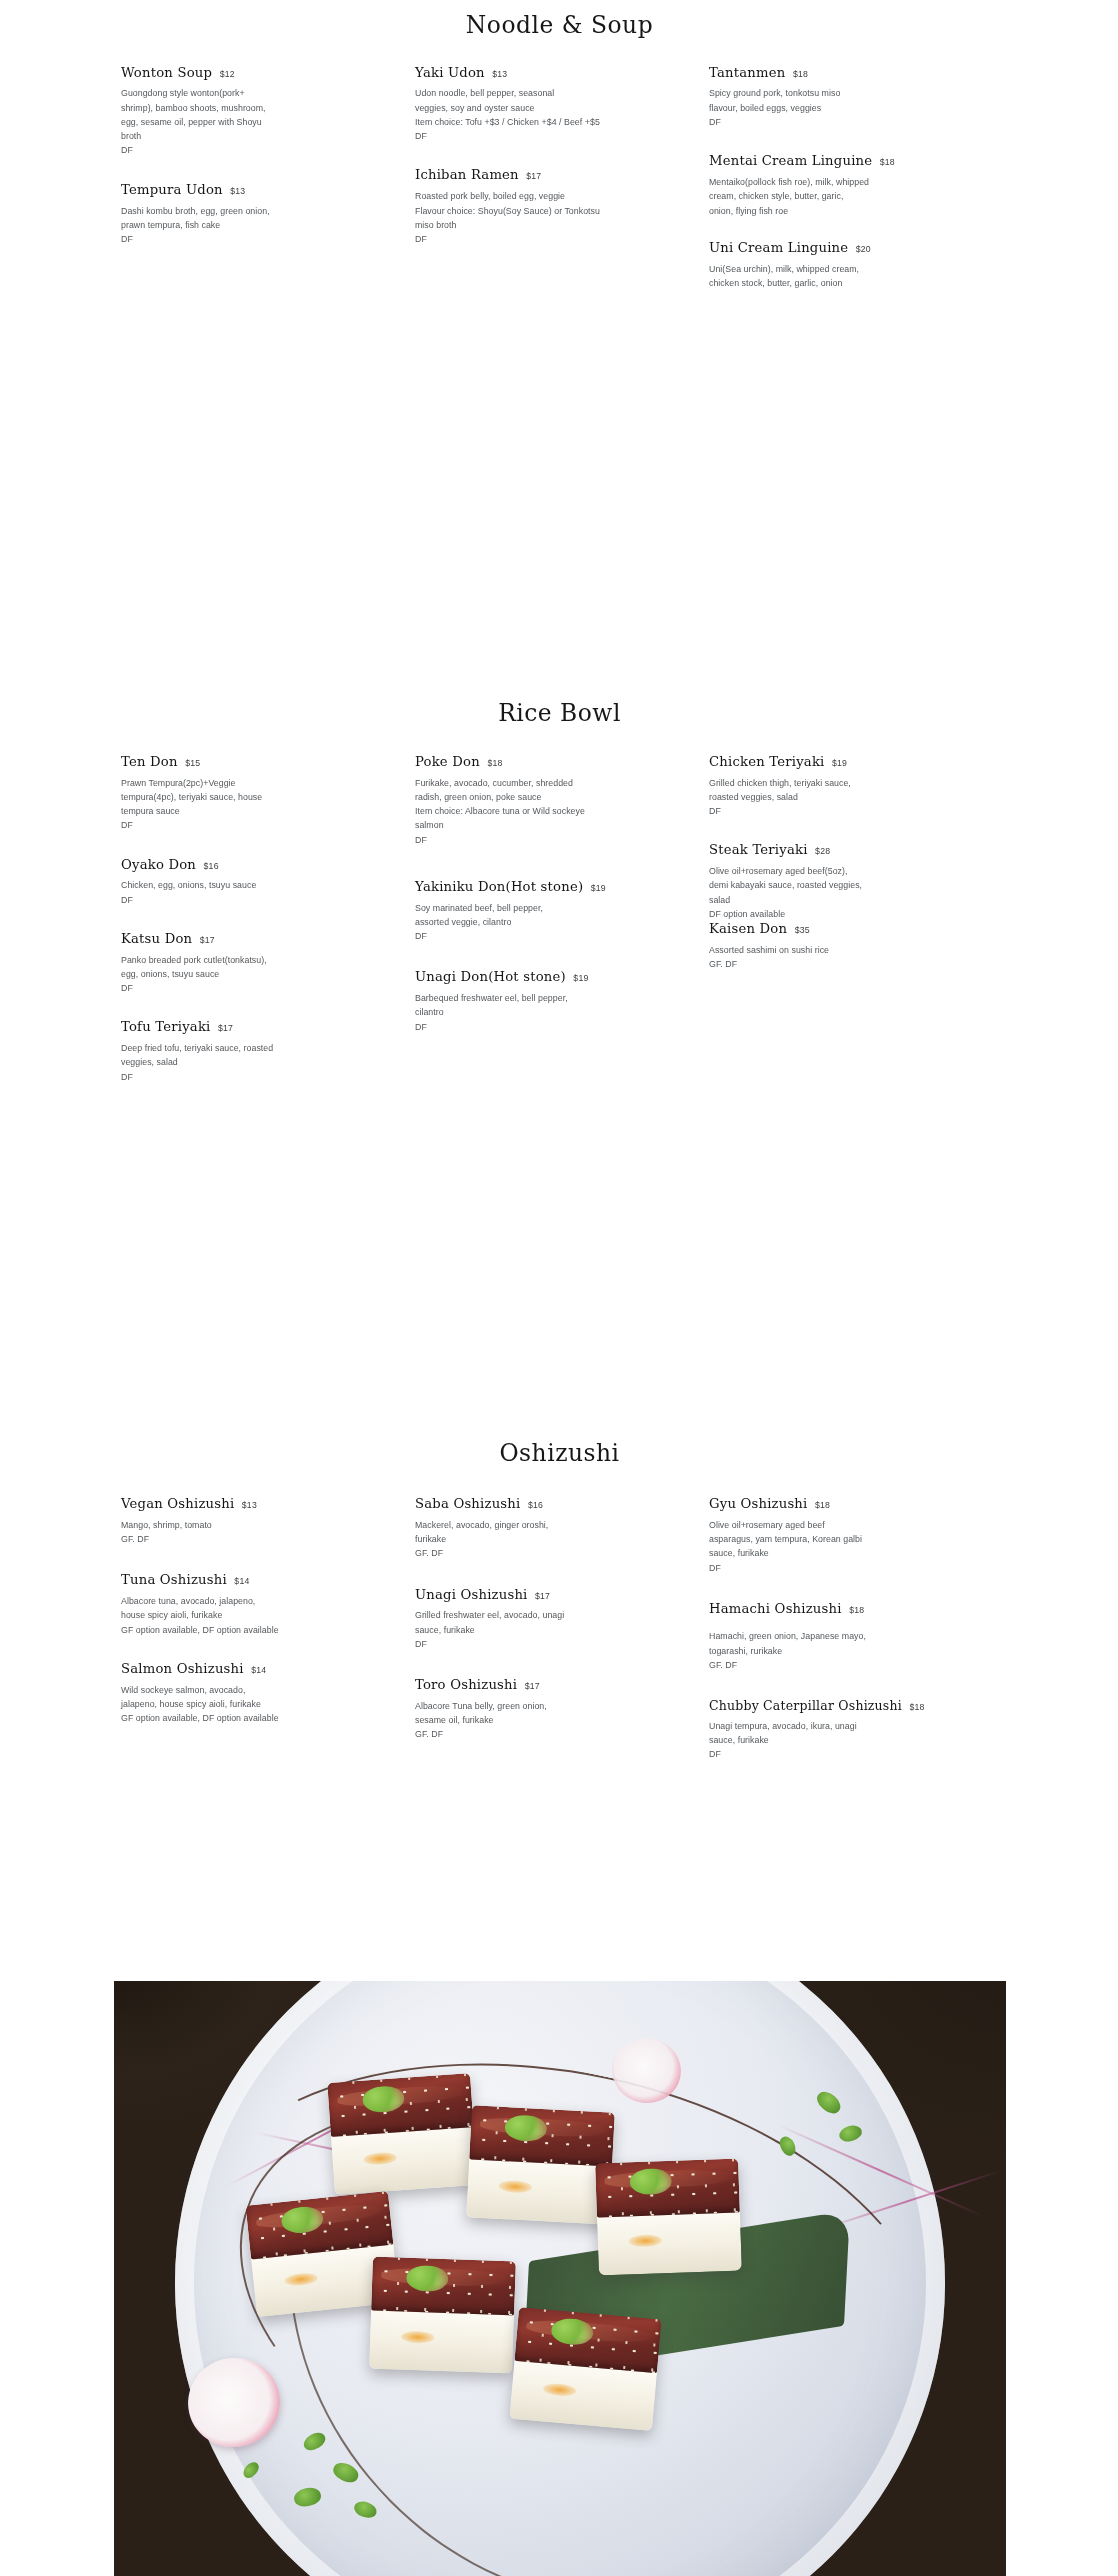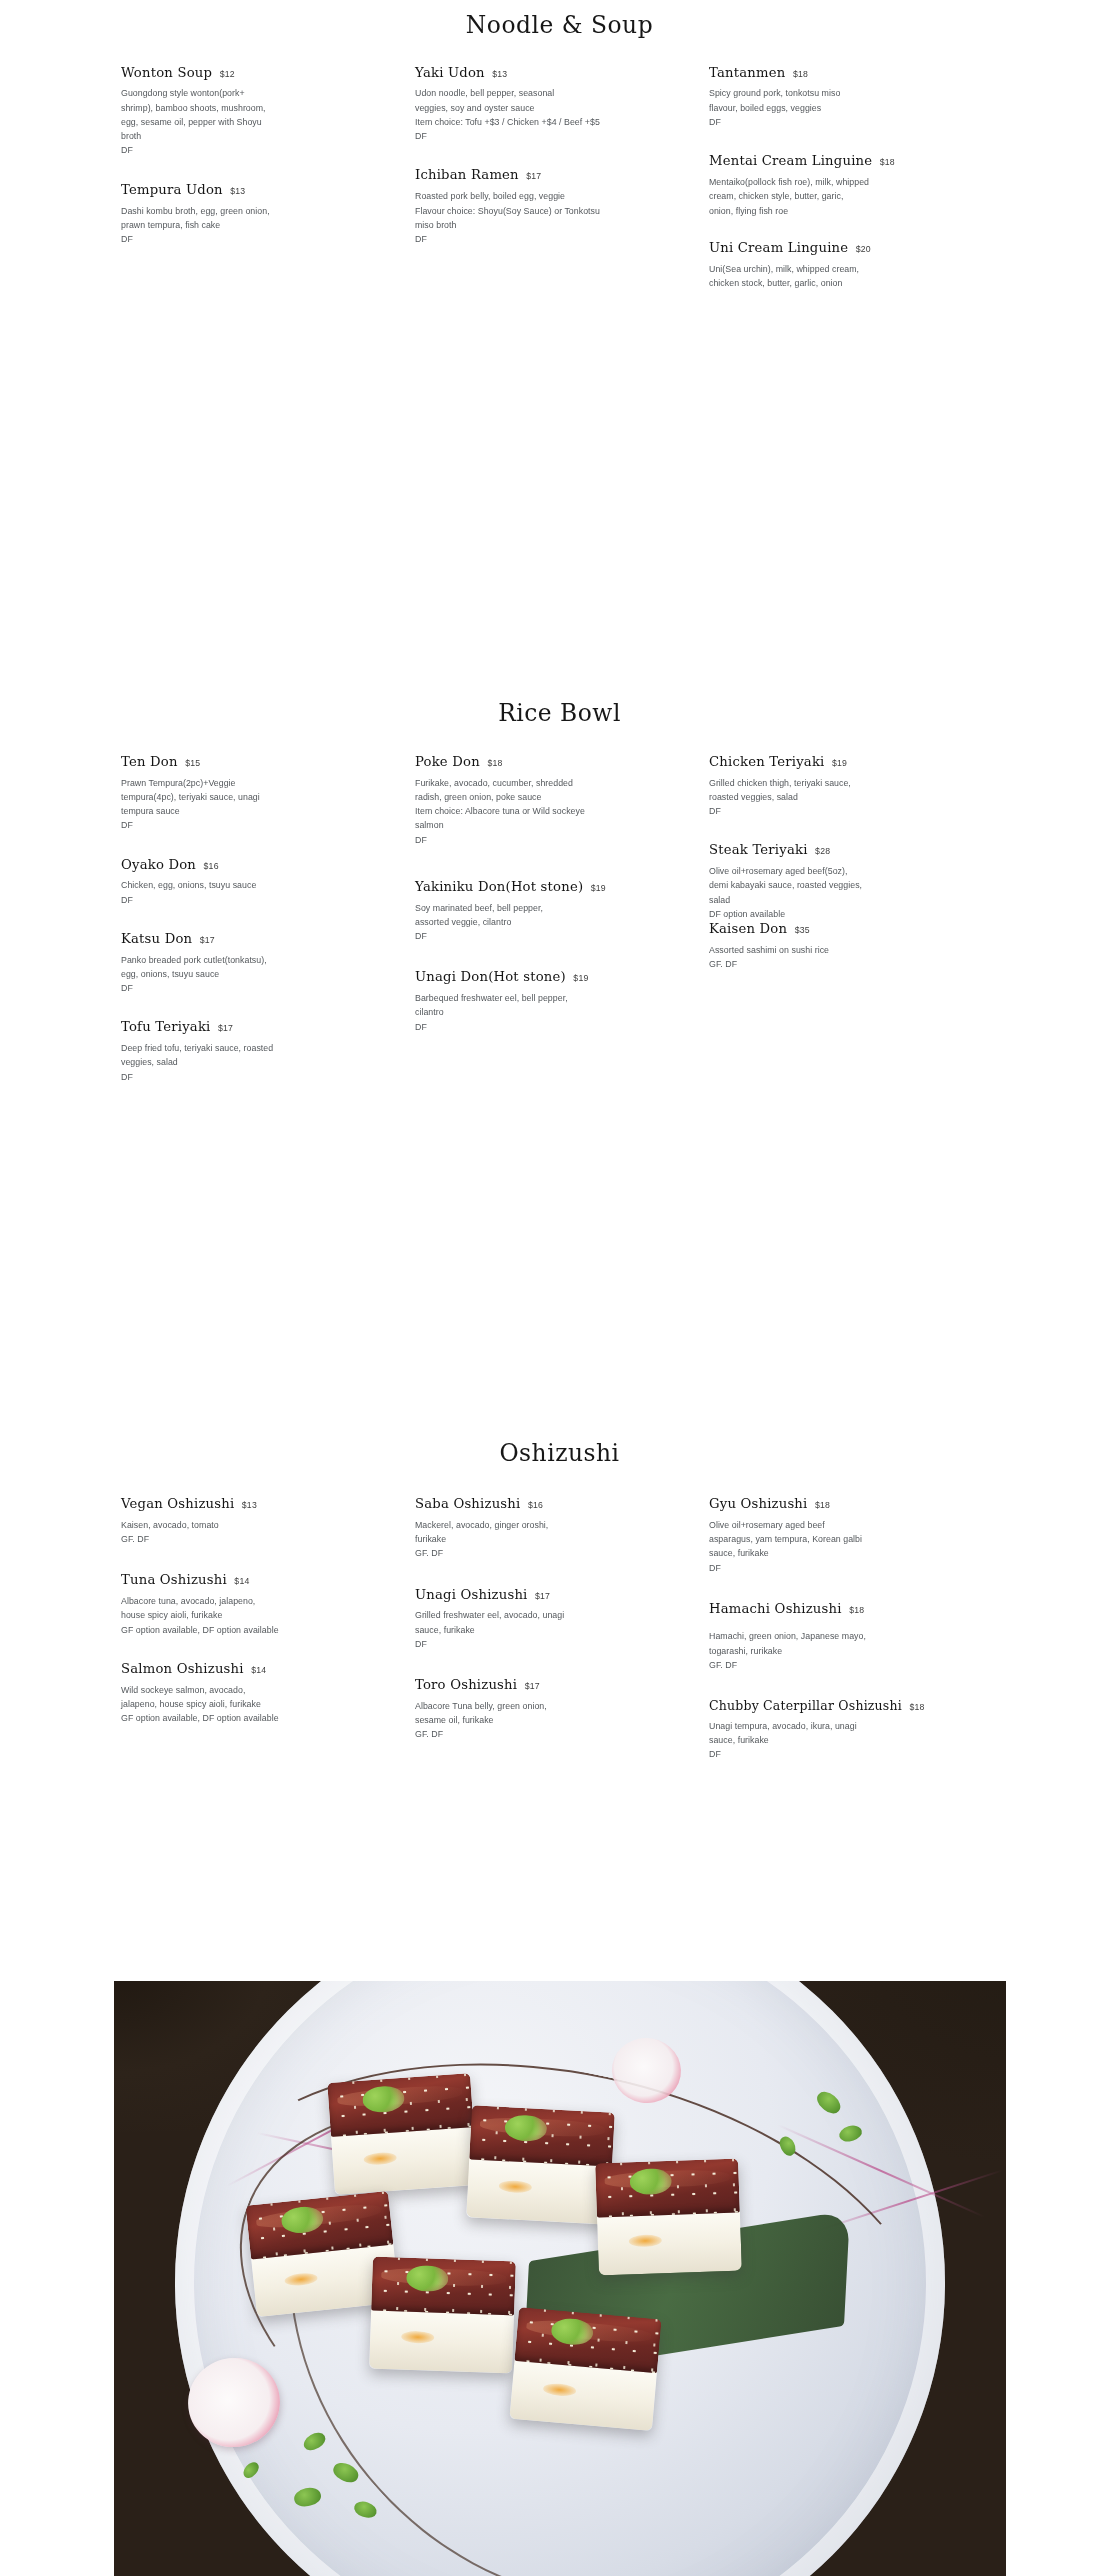--- a/index.html
+++ b/index.html
@@ -398,21 +398,21 @@
     <div class="columns" style="margin-top:27px;">
 
       <div class="col">
         <div class="item">
           <div class="item-head">
             <div class="item-name">Ten Don</div>
             <div class="item-price">$15</div>
           </div>
           <div class="item-desc">
             <span class="line">Prawn Tempura(2pc)+Veggie</span>
-            <span class="line">tempura(4pc), teriyaki sauce, unagi</span>
+            <span class="line">tempura(4pc), teriyaki sauce, house</span>
             <span class="line">tempura sauce</span>
             <span class="line item-tag">DF</span>
           </div>
         </div>
 
         <div class="item" style="margin-top:24px;">
           <div class="item-head">
             <div class="item-name">Oyako Don</div>
             <div class="item-price">$16</div>
           </div>
@@ -532,21 +532,21 @@
     <div class="section-title">Oshizushi</div>
     <div class="columns" style="margin-top:29px;">
 
       <div class="col">
         <div class="item">
           <div class="item-head">
             <div class="item-name">Vegan Oshizushi</div>
             <div class="item-price">$13</div>
           </div>
           <div class="item-desc">
-            <span class="line">Kaisen, avocado, tomato</span>
+            <span class="line">Mango, shrimp, tomato</span>
             <span class="line item-tag">GF. DF</span>
           </div>
         </div>
 
         <div class="item" style="margin-top:26px;">
           <div class="item-head">
             <div class="item-name">Tuna Oshizushi</div>
             <div class="item-price">$14</div>
           </div>
           <div class="item-desc" style="max-width:266px;">

